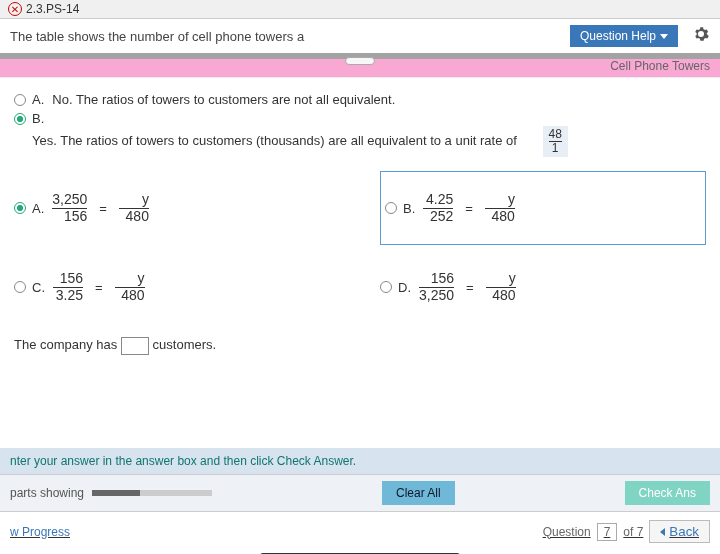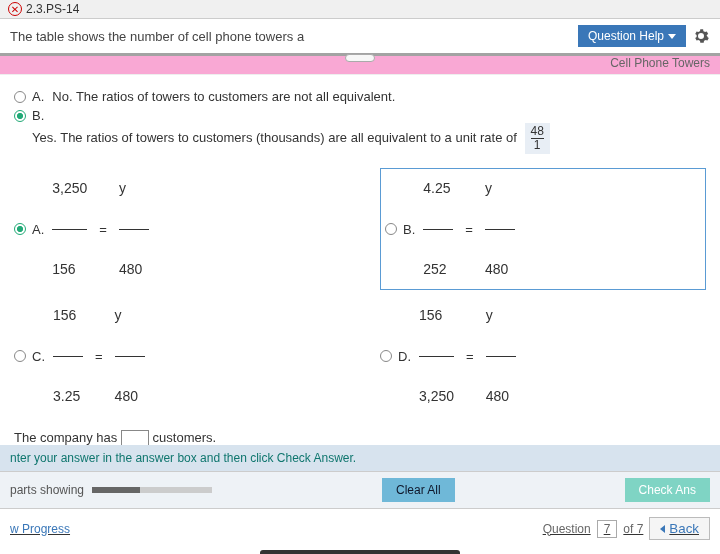--- a/index.html
+++ b/index.html
@@ -1,41 +1,41 @@
 <!DOCTYPE html>
 <html><head>
 <meta charset="utf-8">
 <style>
   * { box-sizing: border-box; margin: 0; padding: 0; }
   body { font-family: Arial, sans-serif; font-size: 13px; color: #333; background: #e8e8e8; width: 720px; height: 554px; overflow: hidden; }
   .topbar { background: #f0f0f0; border-bottom: 1px solid #ccc; padding: 2px 8px; font-size: 12px; display: flex; align-items: center; }
   .topbar .xcircle { width: 14px; height: 14px; border: 1.5px solid #c00; border-radius: 50%; display: inline-flex; align-items: center; justify-content: center; color: #c00; font-size: 10px; margin-right: 4px; }
-  .header { background: #fff; padding: 6px 10px; display: flex; justify-content: space-between; align-items: flex-start; border-bottom: 3px solid #a3a3a3; }
+  .header { background: #fff; padding: 6px 10px; display: flex; justify-content: space-between; align-items: flex-start; border-bottom: 6px solid #a3a3a3; }
   .header-left { flex: 1; color: #444; padding-top: 4px; }
-  .header-right { display: flex; align-items: center; gap: 6px; }
+  .header-right { display: flex; gap: 14px; }
   .qhelp { background: #3a77b8; color: #fff; padding: 4px 10px; font-size: 12px; border: none; cursor: pointer; display: flex; align-items: center; gap: 4px; }
   .qhelp .tri { width: 0; height: 0; border-left: 4px solid transparent; border-right: 4px solid transparent; border-top: 5px solid #fff; }
   .gear { width: 18px; height: 18px; display: flex; align-items: center; justify-content: center; cursor: pointer; }
   .subhead { background: #f9a8d4; padding: 0 10px 4px; text-align: right; color: #666; font-size: 12px; border-bottom: 1px solid #eee; position: relative; }
   .handle { position: absolute; left: 50%; top: -2px; transform: translateX(-50%); width: 30px; height: 8px; border: 1px solid #aaa; border-radius: 4px; background: #f7f7f7; }
   .content { background: #fff; padding: 10px 14px 4px; height: 370px; overflow: hidden; }
   .opt-row { display: flex; align-items: flex-start; margin: 4px 0; gap: 6px; }
   .radio { width: 12px; height: 12px; border: 1px solid #888; border-radius: 50%; flex-shrink: 0; margin-top: 2px; background: #fff; cursor: pointer; }
   .radio.sel { background: radial-gradient(circle, #2a7 40%, #fff 45%); border-color: #2a7; }
   .opt-label { font-weight: normal; margin-right: 2px; }
-  .frac-inline { display: inline-flex; flex-direction: column; align-items: center; vertical-align: middle; background: #e8eef5; padding: 2px 6px; margin-left: 4px; }
+  .frac-inline { display: inline-flex; flex-direction: column; align-items: center; vertical-align: middle; background: #e8eef5; padding: 2px 6px; margin-left: 22px; }
   .frac-inline .n, .frac-inline .d { font-size: 12px; line-height: 1.1; }
   .frac-inline .bar { width: 100%; border-top: 1px solid #333; }
   .partb { margin-top: 14px; line-height: 1.4; }
   .partb b { font-weight: bold; }
   .choices { display: grid; grid-template-columns: 1fr 1fr; gap: 10px 40px; margin-top: 14px; }
   .choice { display: flex; align-items: center; gap: 6px; }
   .choice .radio { margin-top: 0; }
   .choice.boxed { border: 1px solid #5a9bd4; padding: 4px; }
-  .frac { display: inline-flex; flex-direction: column; align-items: flex-start; margin: 8px 2px; gap: 32px; }
+  .frac { display: inline-flex; flex-direction: column; align-items: flex-end; margin: 16px 2px; }
   .frac .n, .frac .d { line-height: 1.1; font-size: 14px; }
   .frac .bar { width: 100%; border-top: 1px solid #333; min-width: 30px; }
   .eq { margin: 0 4px; }
   .company { margin-top: 18px; }
   .inputbox { width: 28px; height: 18px; border: 1px solid #888; display: inline-block; vertical-align: middle; background: #fff; }
   .hintbar { background: #d7e3ee; padding: 6px 10px; font-size: 12px; color: #0f766e; }
   .toolbar { background: #eef2f6; padding: 6px 10px; display: flex; align-items: center; justify-content: space-between; border-top: 1px solid #ccc; border-bottom: 1px solid #ccc; }
   .toolbar-left { display: flex; align-items: center; gap: 8px; font-size: 12px; color: #555; }
   .progress-track { width: 120px; height: 6px; background: #ccc; position: relative; }
   .progress-fill { height: 6px; background: #666; width: 40%; }

